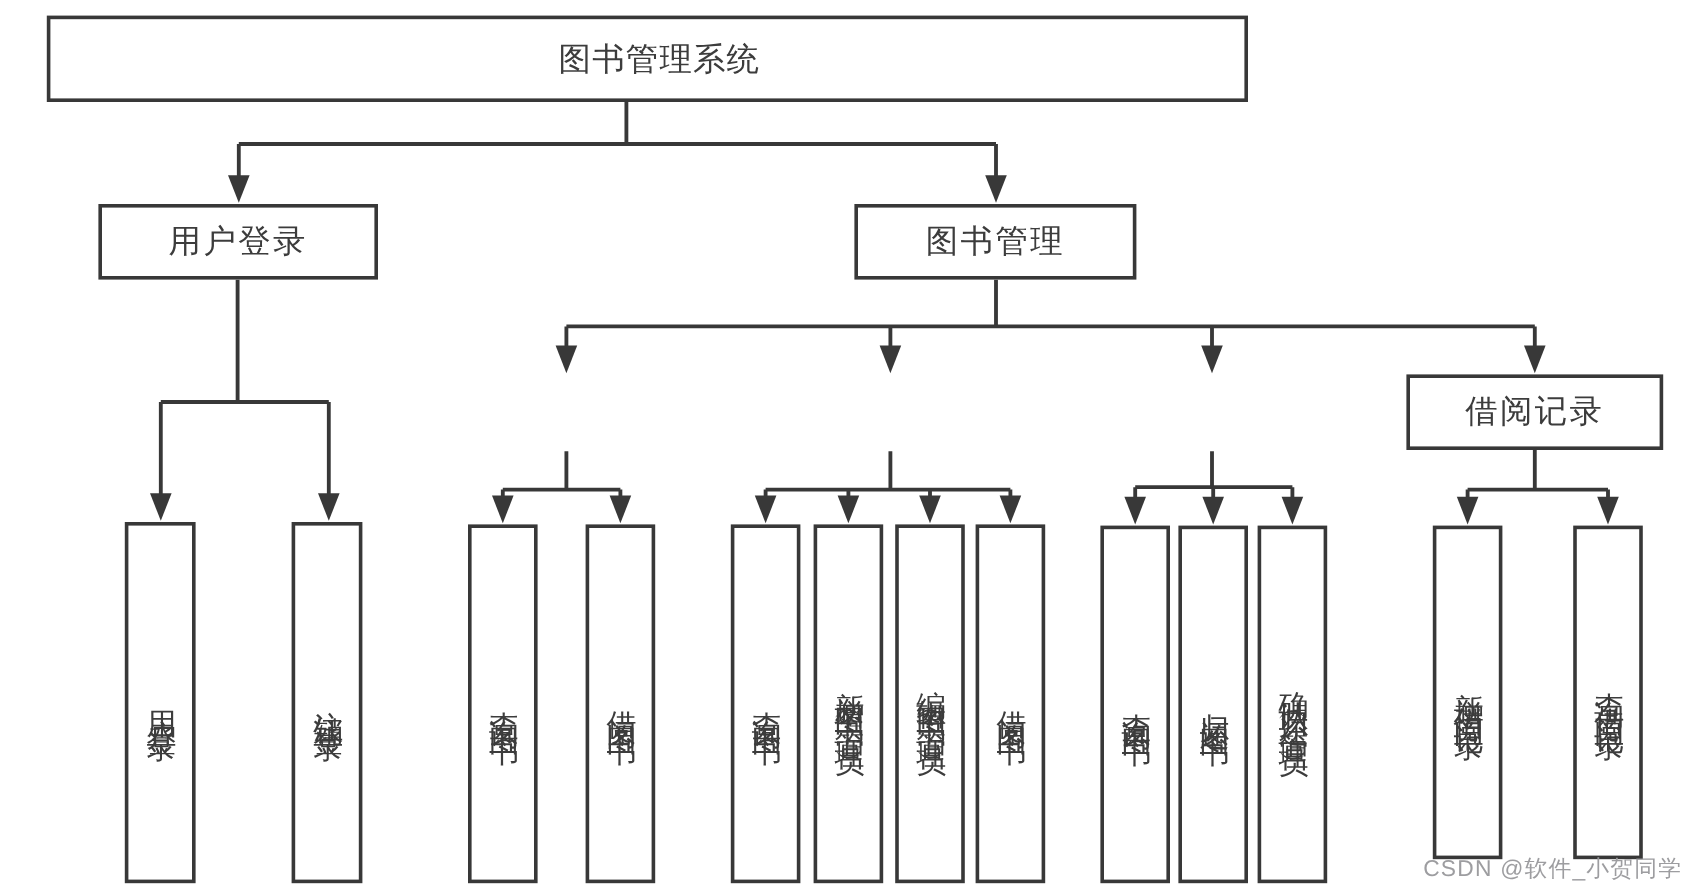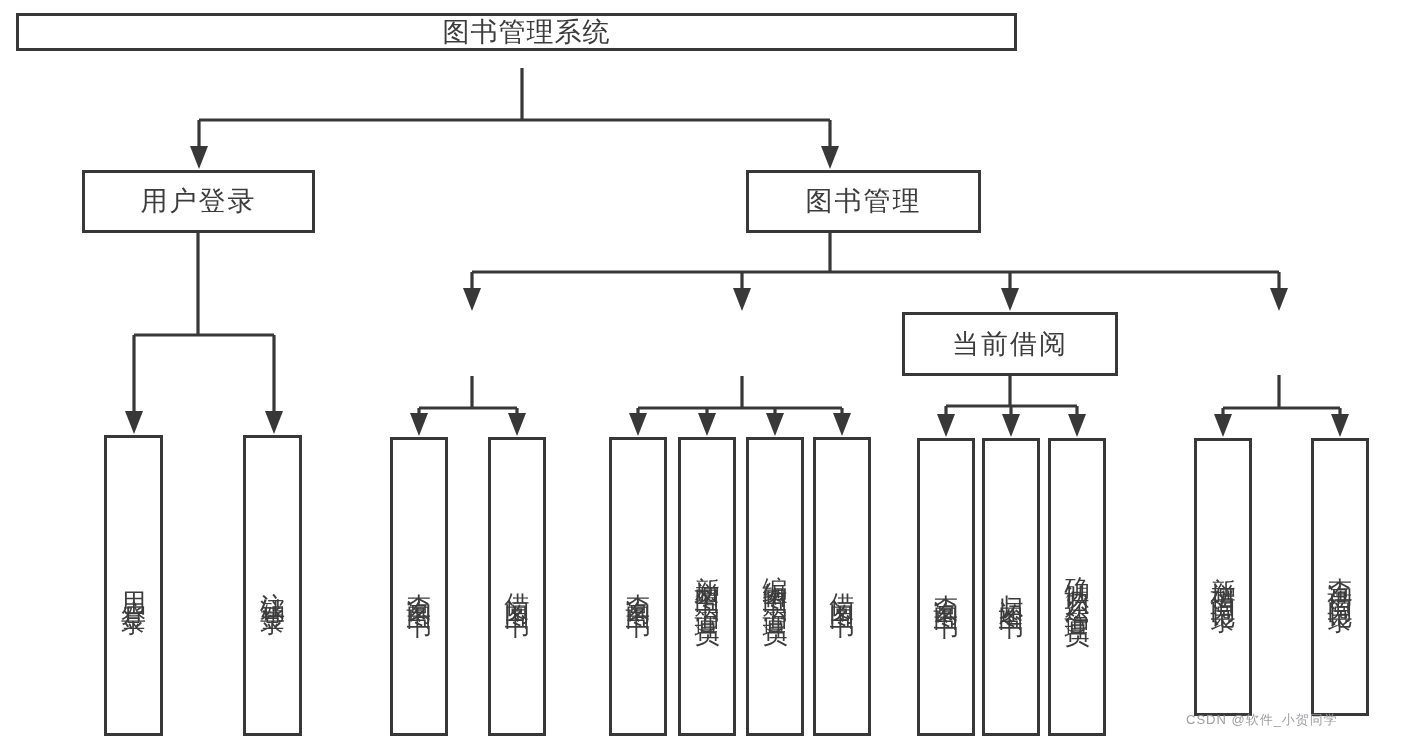--- a/index.html
+++ b/index.html
@@ -39,21 +39,21 @@
     text-orientation: mixed;
     font-size: 25px;
     letter-spacing: 0.27em;
     line-height: 1;
     white-space: nowrap;
   }
   .watermark {
     position: absolute;
     left: 1186px;
     top: 711px;
-    font-size: 13px;
+    font-size: 19px;
     color: rgba(152, 152, 155, 0.95);
     letter-spacing: 1px;
     white-space: nowrap;
   }
 </style>
 </head>
 <body>
 
 <div class="canvas">
 
@@ -90,33 +90,33 @@
       <polygon points="766,413 784,413 775,436"></polygon>
       <polygon points="833,413 851,413 842,436"></polygon>
       <polygon points="937,414 955,414 946,437"></polygon>
       <polygon points="1002,414 1020,414 1011,437"></polygon>
       <polygon points="1068,414 1086,414 1077,437"></polygon>
       <polygon points="1214,414 1232,414 1223,437"></polygon>
       <polygon points="1331,414 1349,414 1340,437"></polygon>
     </g>
   </svg>
 
-  <div class="node" style="left:16px; top:13px; width:1001px; height:38px;padding-left:20px;">
+  <div class="node" style="left:39px; top:13px; width:1001px; height:72px;padding-left:20px;">
     <span class="h-label root-label">图书管理系统</span>
   </div>
 
   <div class="node" style="left:82px; top:170px; width:233px; height:63px;">
     <span class="h-label">用户登录</span>
   </div>
-  <div class="node" style="left:712px; top:170px; width:235px; height:63px;margin-left:34px;">
+  <div class="node" style="left:712px; top:170px; width:235px; height:63px;">
     <span class="h-label">图书管理</span>
   </div>
 
-  <div class="node" style="left:902px; top:312px; width:216px; height:64px;">
-    <span class="h-label">当前借阅</span>
+  <div class="node" style="left:1172px; top:312px; width:214px; height:63px;">
+    <span class="h-label">借阅记录</span>
   </div>
 
   <div class="node" style="left:104px; top:435px; width:59px; height:301px;">
     <span class="v-label">用户登录</span>
   </div>
   <div class="node" style="left:243px; top:435px; width:59px; height:301px;">
     <span class="v-label">注销登录</span>
   </div>
 
   <div class="node" style="left:390px; top:437px; width:58px; height:299px;">

